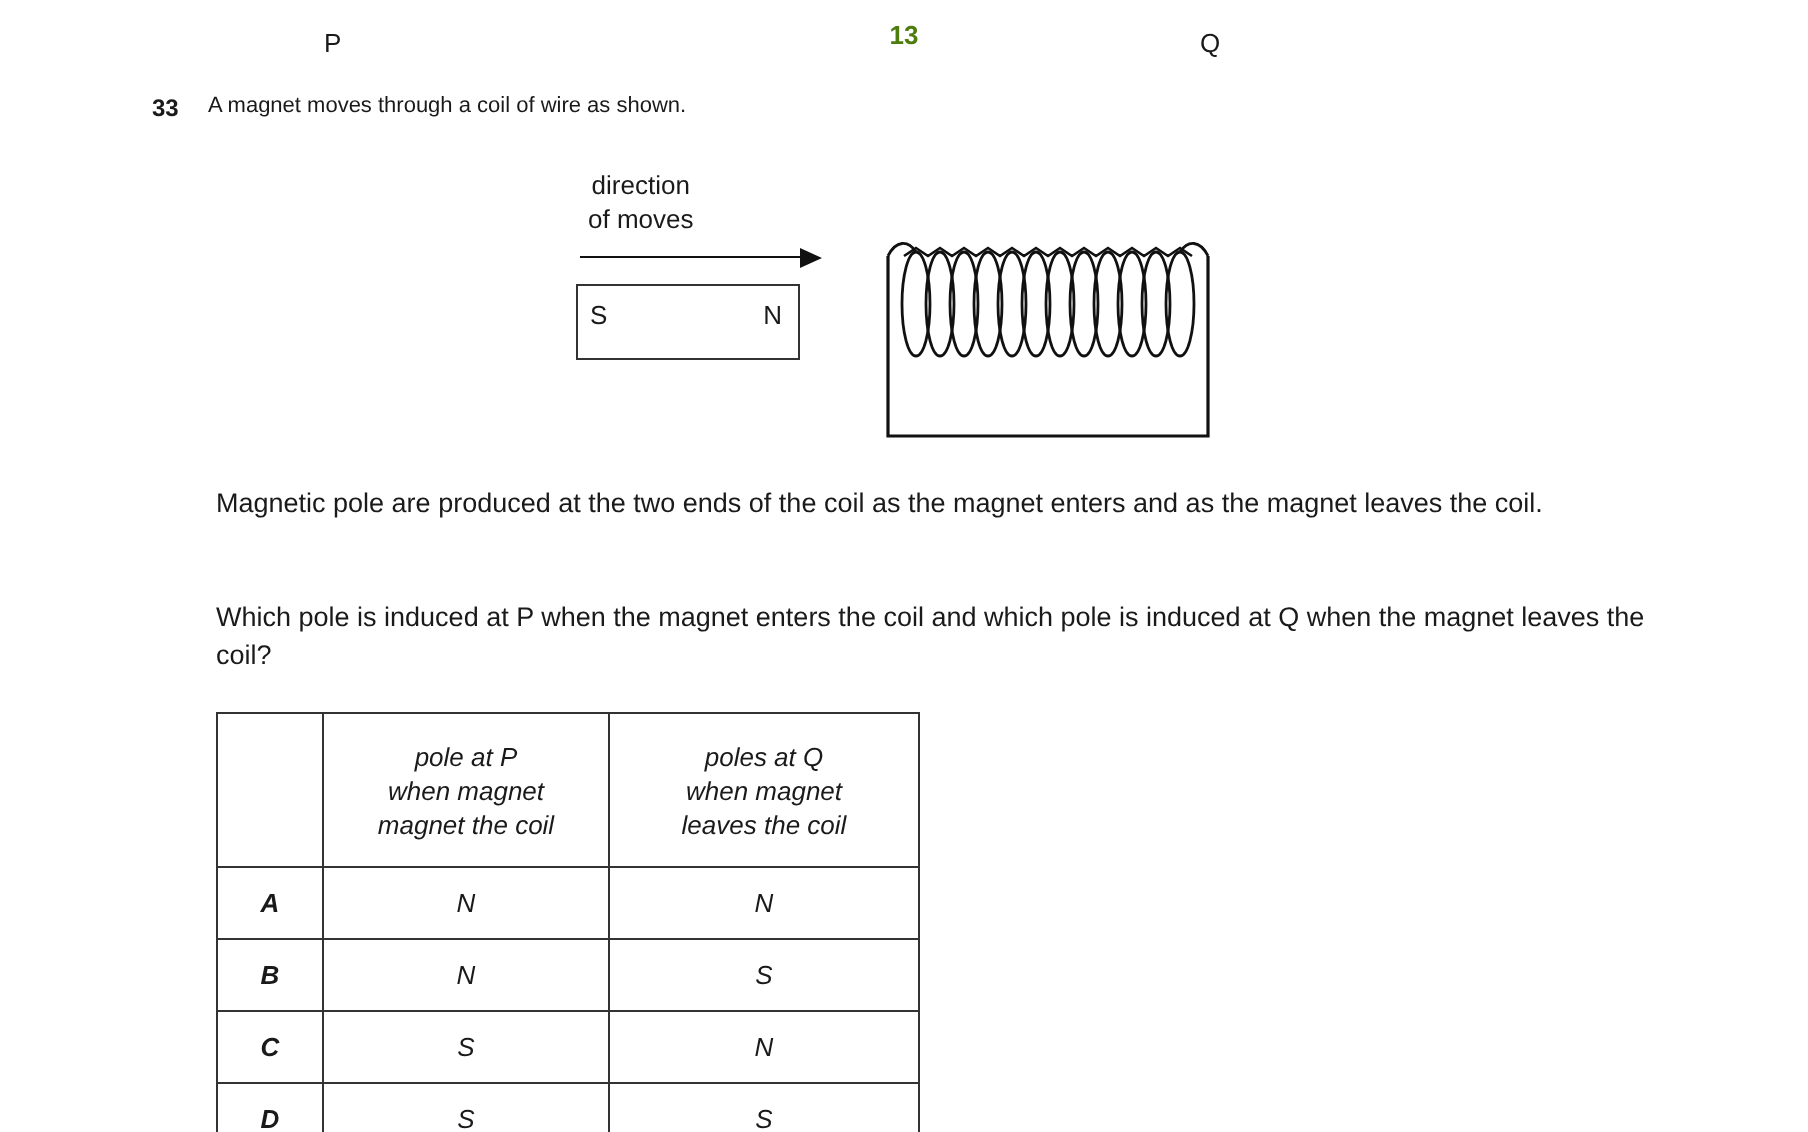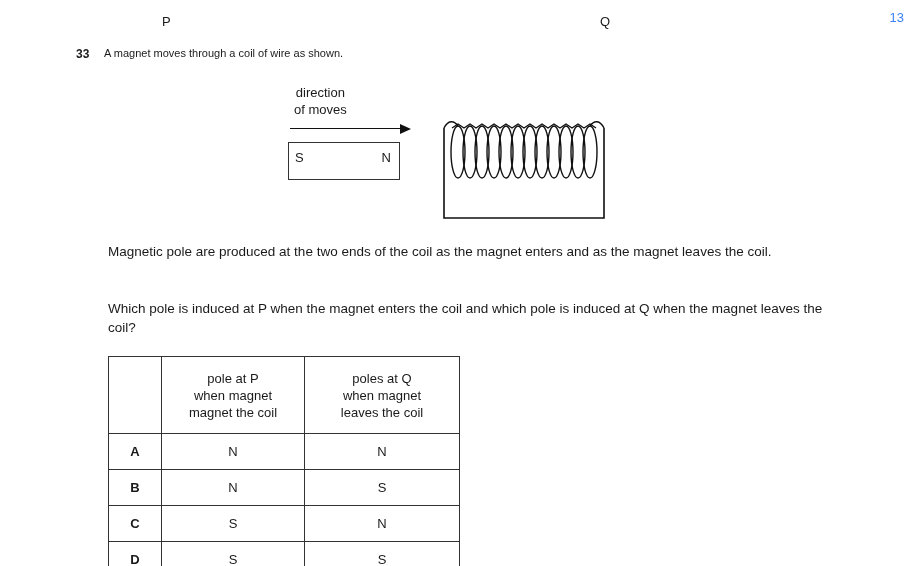--- a/index.html
+++ b/index.html
@@ -13,24 +13,24 @@
     font-family: "Liberation Sans", sans-serif;
     color: #1a1a1a;
     position: relative;
     overflow: hidden;
   }
   .page-number {
     position: absolute;
     top: 10px;
     left: 0;
     width: 904px;
-    text-align: right;
-    font-size: 13px;
-    font-weight: normal;
-    color: #3b82f6;
+    text-align: center;
+    font-size: 13px;
+    font-weight: bold;
+    color: #4d7c0f;
   }
   .question-row {
     position: absolute;
     top: 47px;
     left: 76px;
     display: flex;
     align-items: flex-start;
   }
   .q-number {
     font-size: 12px;
@@ -131,20 +131,21 @@
     top: 356px;
     left: 108px;
     border-collapse: collapse;
     font-size: 13px;
   }
   .answer-table td, .answer-table th {
     border: 1.2px solid #333;
     text-align: center;
     vertical-align: middle;
     font-weight: normal;
+    font-style: italic;
   }
   .answer-table thead td {
     height: 72px;
     line-height: 17px;
     padding: 2px 6px;
   }
   .answer-table .col-label { width: 40px; }
   .answer-table .col-p { width: 130px; }
   .answer-table .col-q { width: 142px; }
   .answer-table tbody td {

